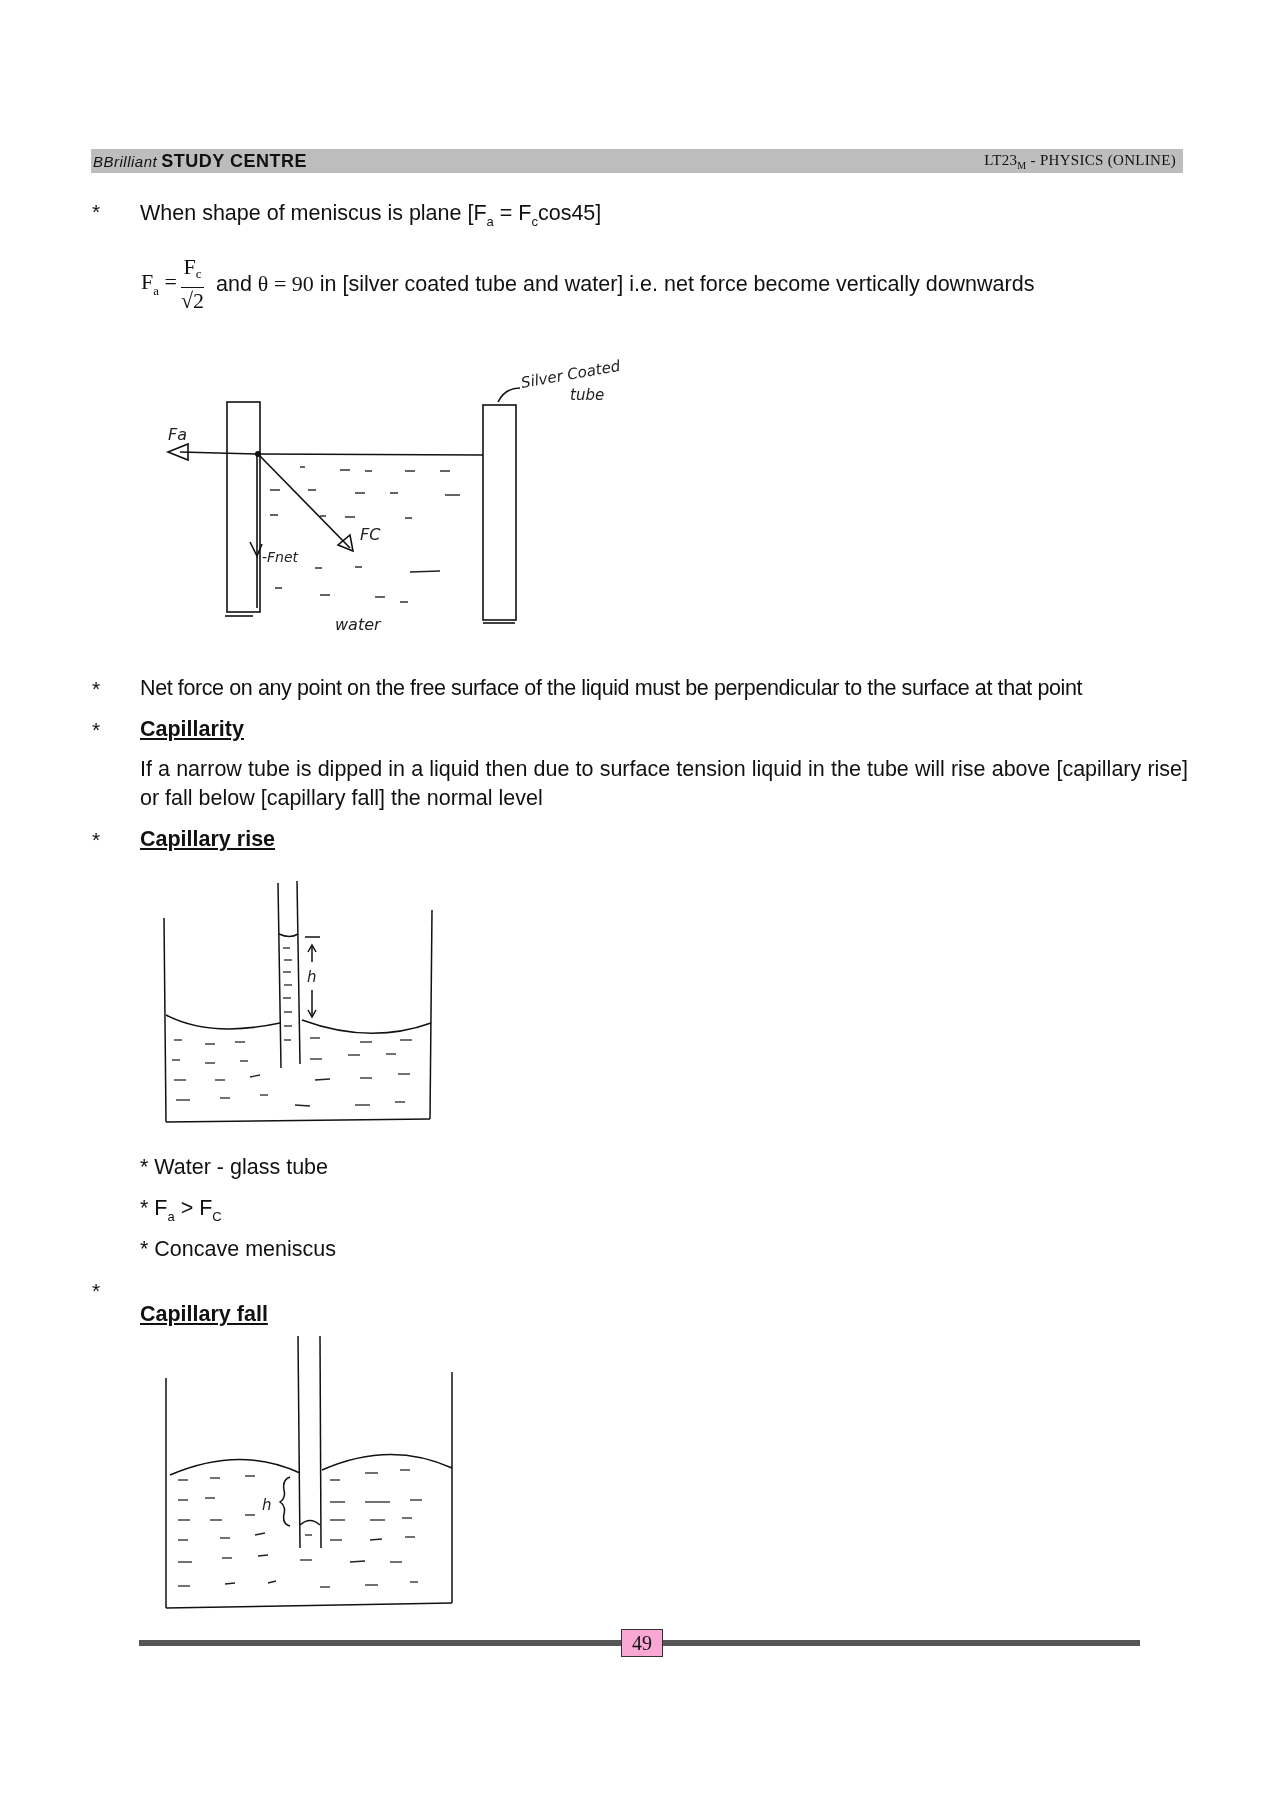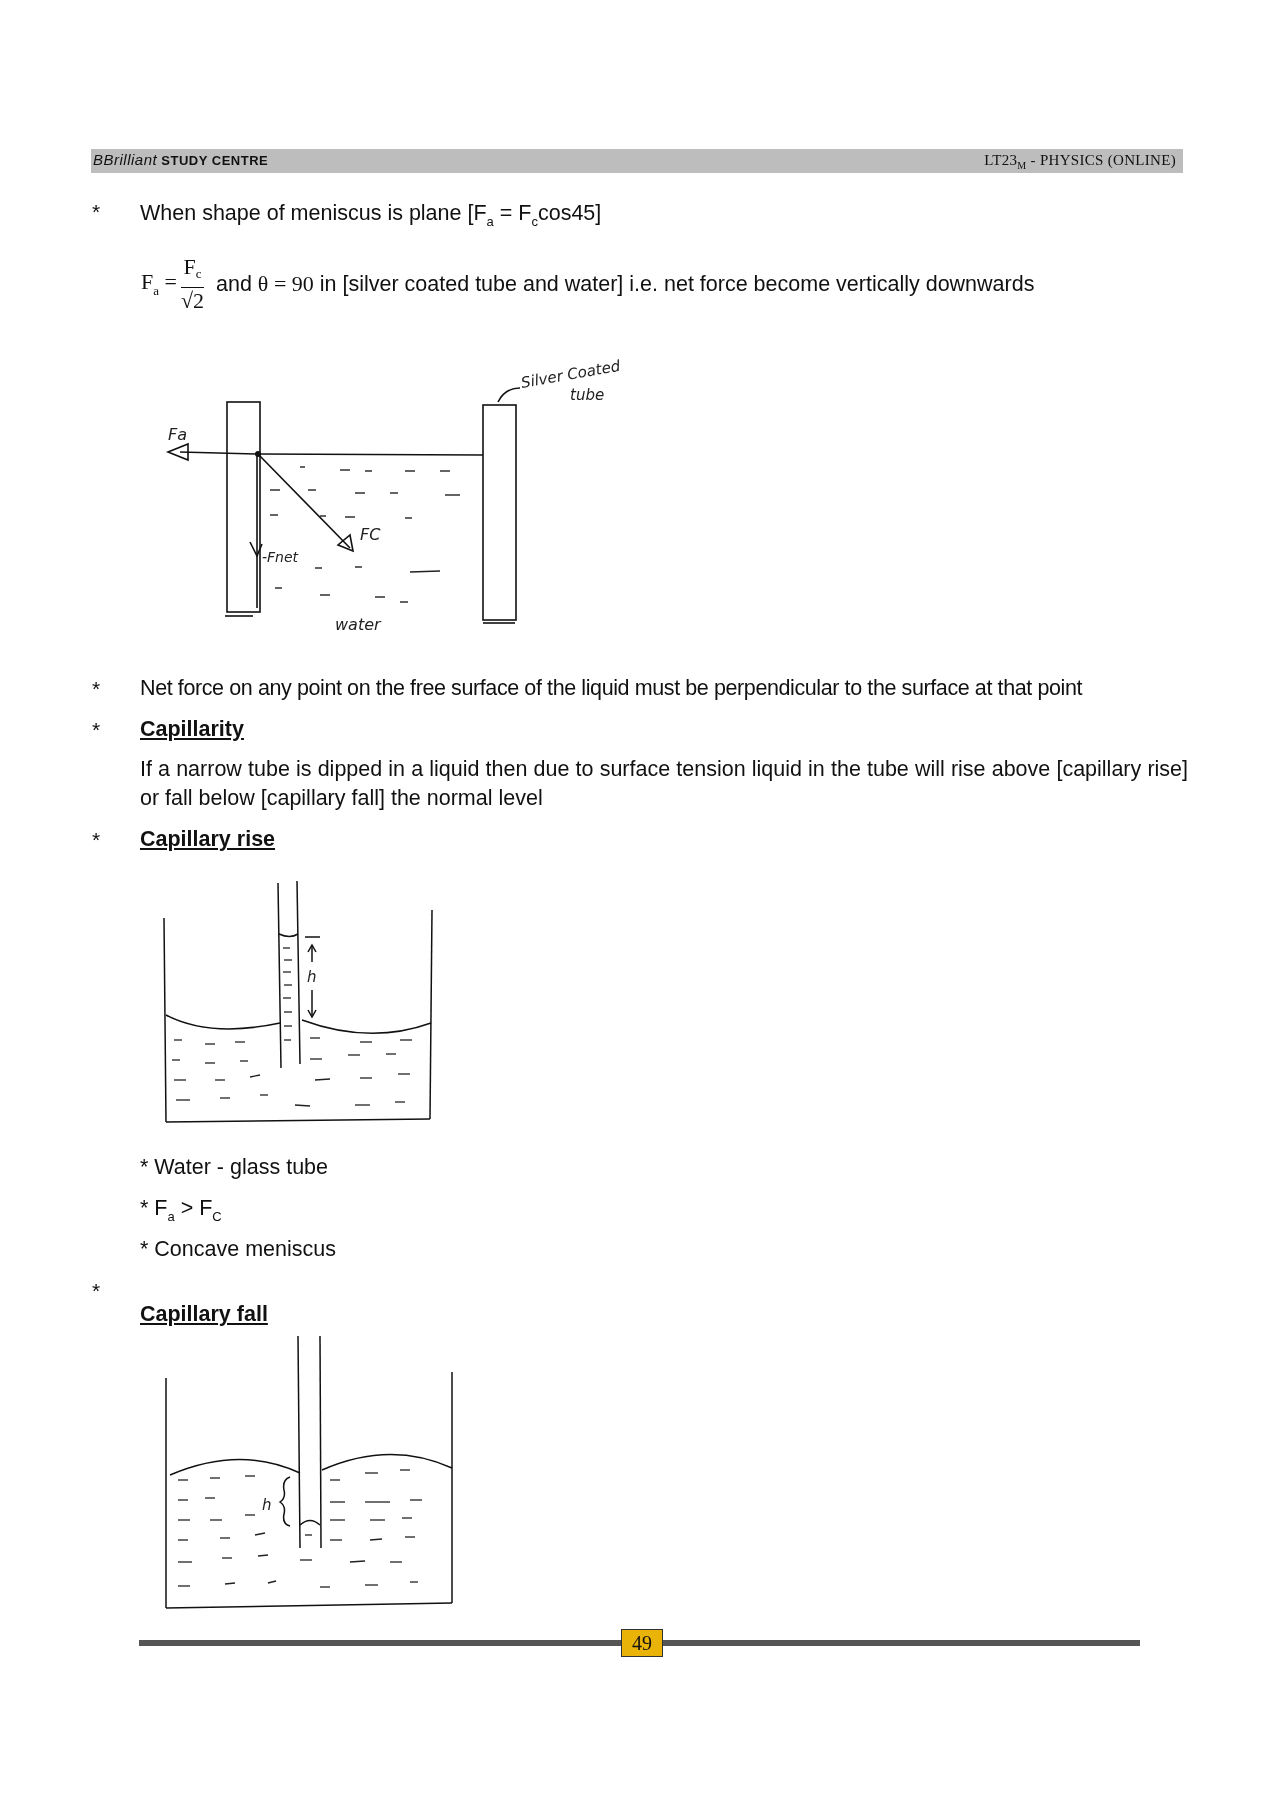--- a/index.html
+++ b/index.html
@@ -2,36 +2,36 @@
 <html><head>
 <meta charset="utf-8">
 <style>
   html, body { margin:0; padding:0; background:#ffffff; }
   body { width:1272px; height:1800px; position:relative; overflow:hidden;
          font-family:"Liberation Sans", sans-serif; color:#111; }
   .abs { position:absolute; }
   .header-bar { left:91px; top:149px; width:1092px; height:24px; background:#bdbdbd; }
   .brand { left:93px; top:151px; font-size:15px; }
   .brand .ital { font-style:italic; letter-spacing:0.5px; }
-  .brand .caps { font-weight:bold; font-size:13px; letter-spacing:0.5px; }
+  .brand .caps { font-weight:bold; font-size:18px; letter-spacing:0.5px; }
   .course { right:96px; top:152px; font-family:"Liberation Serif", serif; font-size:15px; letter-spacing:0.3px; }
   .course sub { font-size:10px; }
   .bullet { left:92px; font-size:21px; }
   .text { left:140px; font-size:21.5px; line-height:30px; }
   .heading { font-weight:bold; text-decoration:underline; }
   .math { font-family:"Liberation Serif", serif; }
   .para { left:140px; width:1048px; font-size:21.5px; line-height:29px; text-align:justify; }
   .sub { font-size:13px; vertical-align:-6px; }
   .frac { display:inline-block; vertical-align:middle; text-align:center; font-family:"Liberation Serif", serif; }
   .frac .num { display:block; border-bottom:1.3px solid #111; padding:0 2px; font-size:22px; line-height:26px; }
   .frac .den { display:block; font-size:22px; line-height:26px; }
   svg { position:absolute; }
   .footer-line { top:1640px; height:6px; background:#555; }
   .page-num { left:621px; top:1629px; width:40px; height:26px; border:1.3px solid #333;
-              background:#eab308; font-family:"Liberation Serif", serif; font-size:20px;
+              background:#f9a8d4; font-family:"Liberation Serif", serif; font-size:20px;
               text-align:center; line-height:26px; }
   .hand { font-family:"DejaVu Sans", sans-serif; font-style:italic; font-size:16px; fill:#222; }
 </style>
 </head>
 <body>
 
 <div class="abs header-bar"></div>
 <div class="abs brand">
   <span class="ital">BBrilliant</span>
   <span class="caps">STUDY CENTRE</span>

